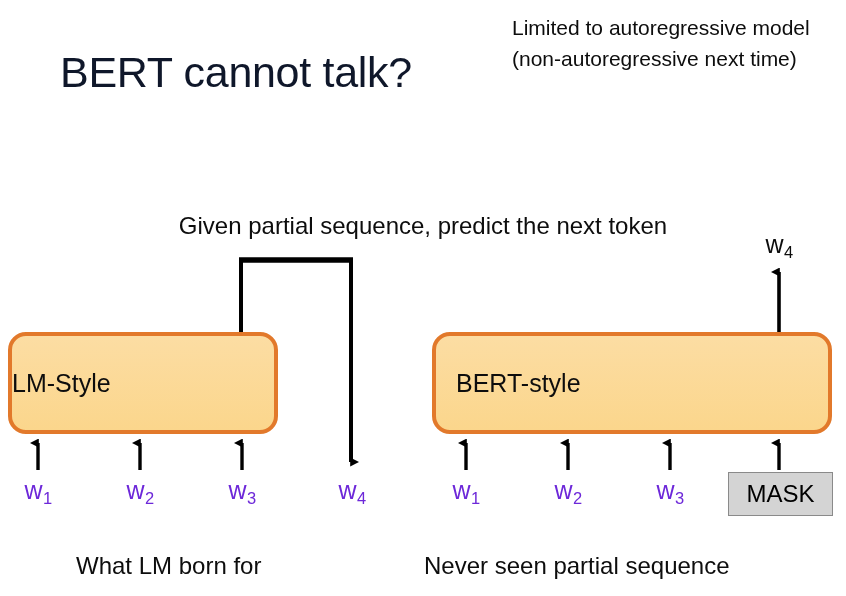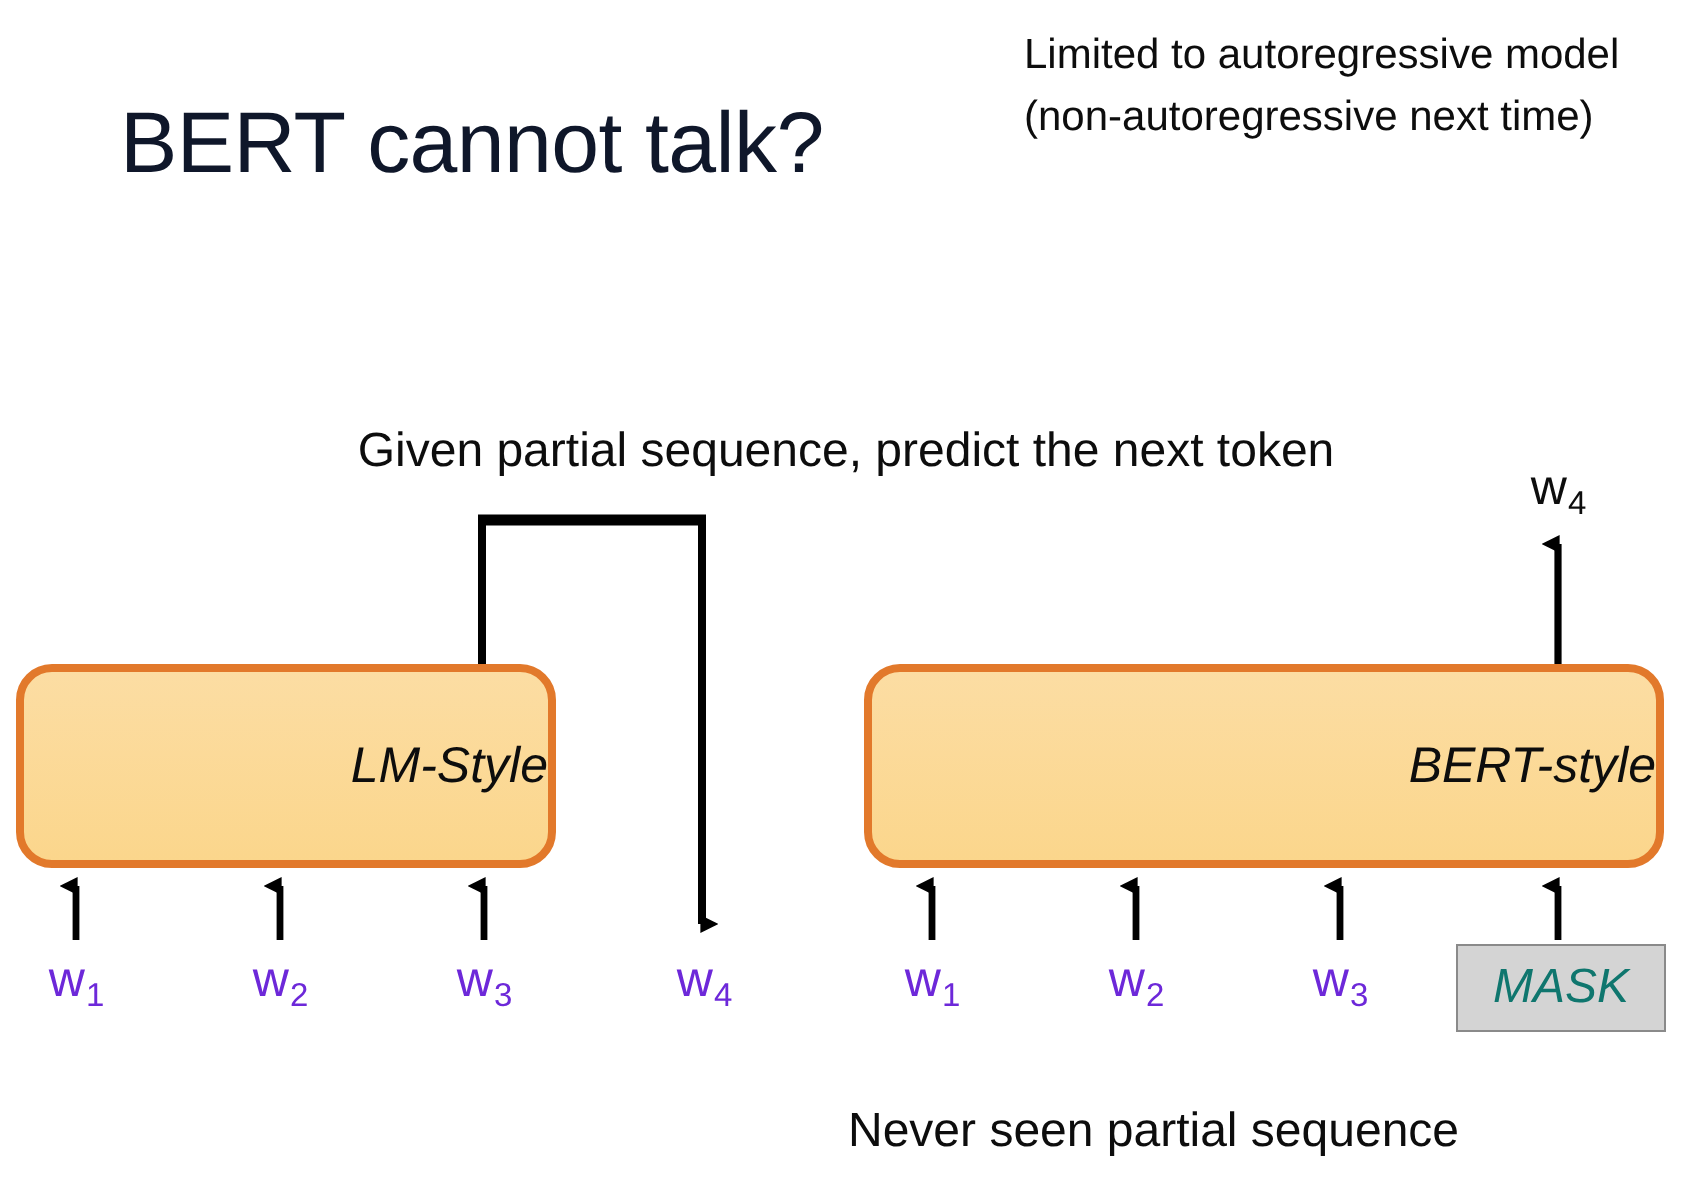--- a/index.html
+++ b/index.html
@@ -60,24 +60,23 @@
 
   
   .model-box {
     box-sizing: border-box;
     border: 4px solid #e2792b;
     border-radius: 18px;
     background: #fbd894;
     background: linear-gradient(180deg, #fcdda3 0%, #fbd68c 100%);
     display: flex;
     align-items: center;
-    justify-content: flex-end;
+    justify-content: flex-start;
     font-size: 25px;
     color: #0d0d0d;
-    font-style: italic;
   }
   #box-lm   { left: 8px;   top: 332px; width: 270px; height: 102px; }
   #box-bert { left: 432px; top: 332px; width: 400px; height: 102px; padding-left: 20px; }
 
   
   .token-label {
     top: 476px;
     font-size: 25px;
     color: #6d28d9;
     white-space: nowrap;
@@ -111,22 +110,21 @@
     left: 728px;
     top: 472px;
     width: 105px;
     height: 44px;
     background: #d4d4d4;
     border: 1px solid #8a8a8a;
     display: flex;
     align-items: center;
     justify-content: center;
     font-size: 24px;
-    color: #0f766e;
-    font-style: italic;
+    color: #000000;
   }
 
   
   #wiring {
     left: 0;
     top: 0;
     width: 846px;
     height: 596px;
     pointer-events: none;
   }
@@ -219,16 +217,17 @@
   </div>
 
   <div class="abs" id="mask-chip">
     <span>MASK</span>
   </div>
 
   <div class="abs out-label" style="left:779px;">
     <span>w</span><sub>4</sub>
   </div>
 
+  <div class="abs panel-caption" id="caption-left">What LM born for</div>
   <div class="abs panel-caption" id="caption-right">Never seen partial sequence</div>
 
 
 </div>
 
 </body></html>

